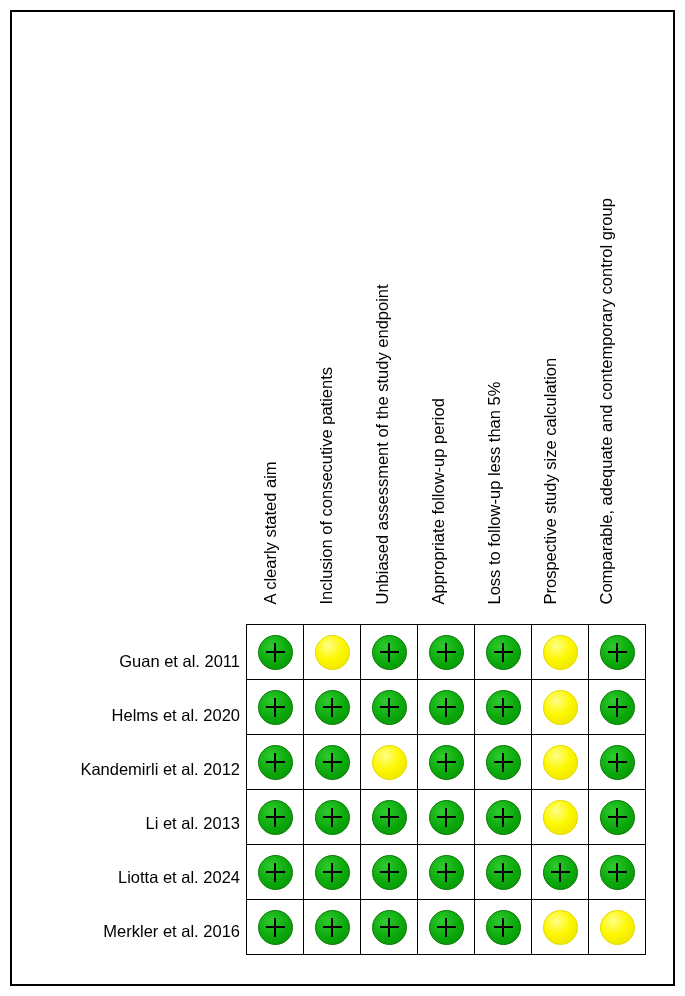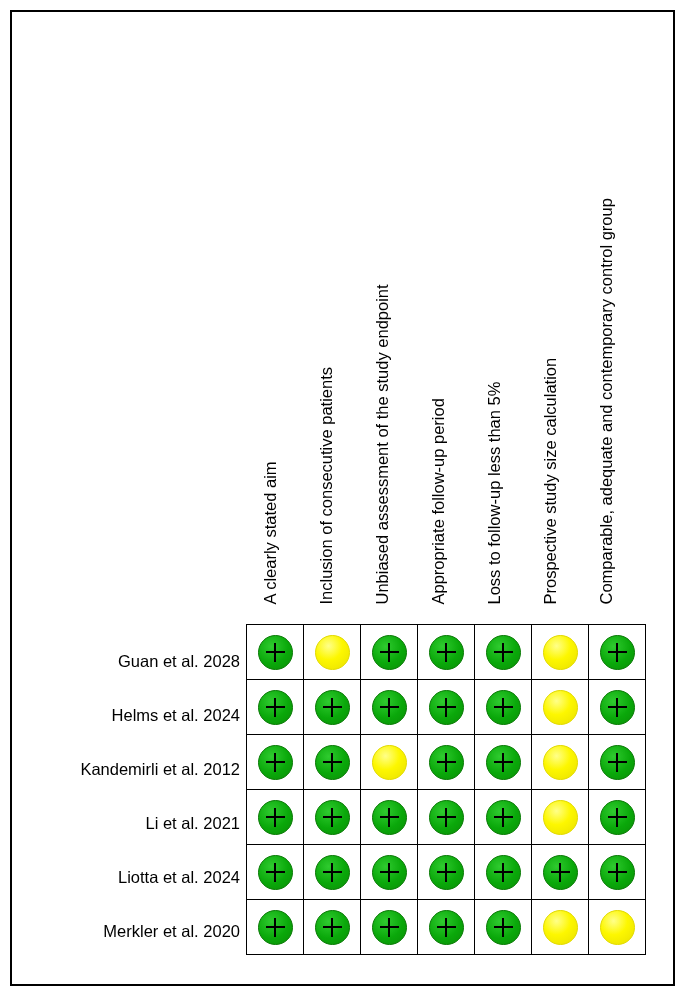--- a/index.html
+++ b/index.html
@@ -154,26 +154,26 @@
     </div>
     <div class="col-label" style="left:280px;">
       <span>Prospective study size calculation</span>
     </div>
     <div class="col-label" style="left:336px;">
       <span>Comparable, adequate and contemporary control group</span>
     </div>
   </div>
 
   <div class="row-labels">
-    <div class="row-label-cell" style="top:29px;">Guan et al. 2028</div>
-    <div class="row-label-cell" style="top:83px;">Helms et al. 2024</div>
+    <div class="row-label-cell" style="top:29px;">Guan et al. 2011</div>
+    <div class="row-label-cell" style="top:83px;">Helms et al. 2020</div>
     <div class="row-label-cell" style="top:137px;">Kandemirli et al. 2012</div>
-    <div class="row-label-cell" style="top:191px;">Li et al. 2021</div>
+    <div class="row-label-cell" style="top:191px;">Li et al. 2013</div>
     <div class="row-label-cell" style="top:245px;">Liotta et al. 2024</div>
-    <div class="row-label-cell" style="top:299px;">Merkler et al. 2020</div>
+    <div class="row-label-cell" style="top:299px;">Merkler et al. 2016</div>
   </div>
 
   <div class="plot">
     <table class="risk">
       <tbody>
           <tr>
             <td>
               <div class="dot-wrap">
                 <span class="dot low"></span>
               </div>

